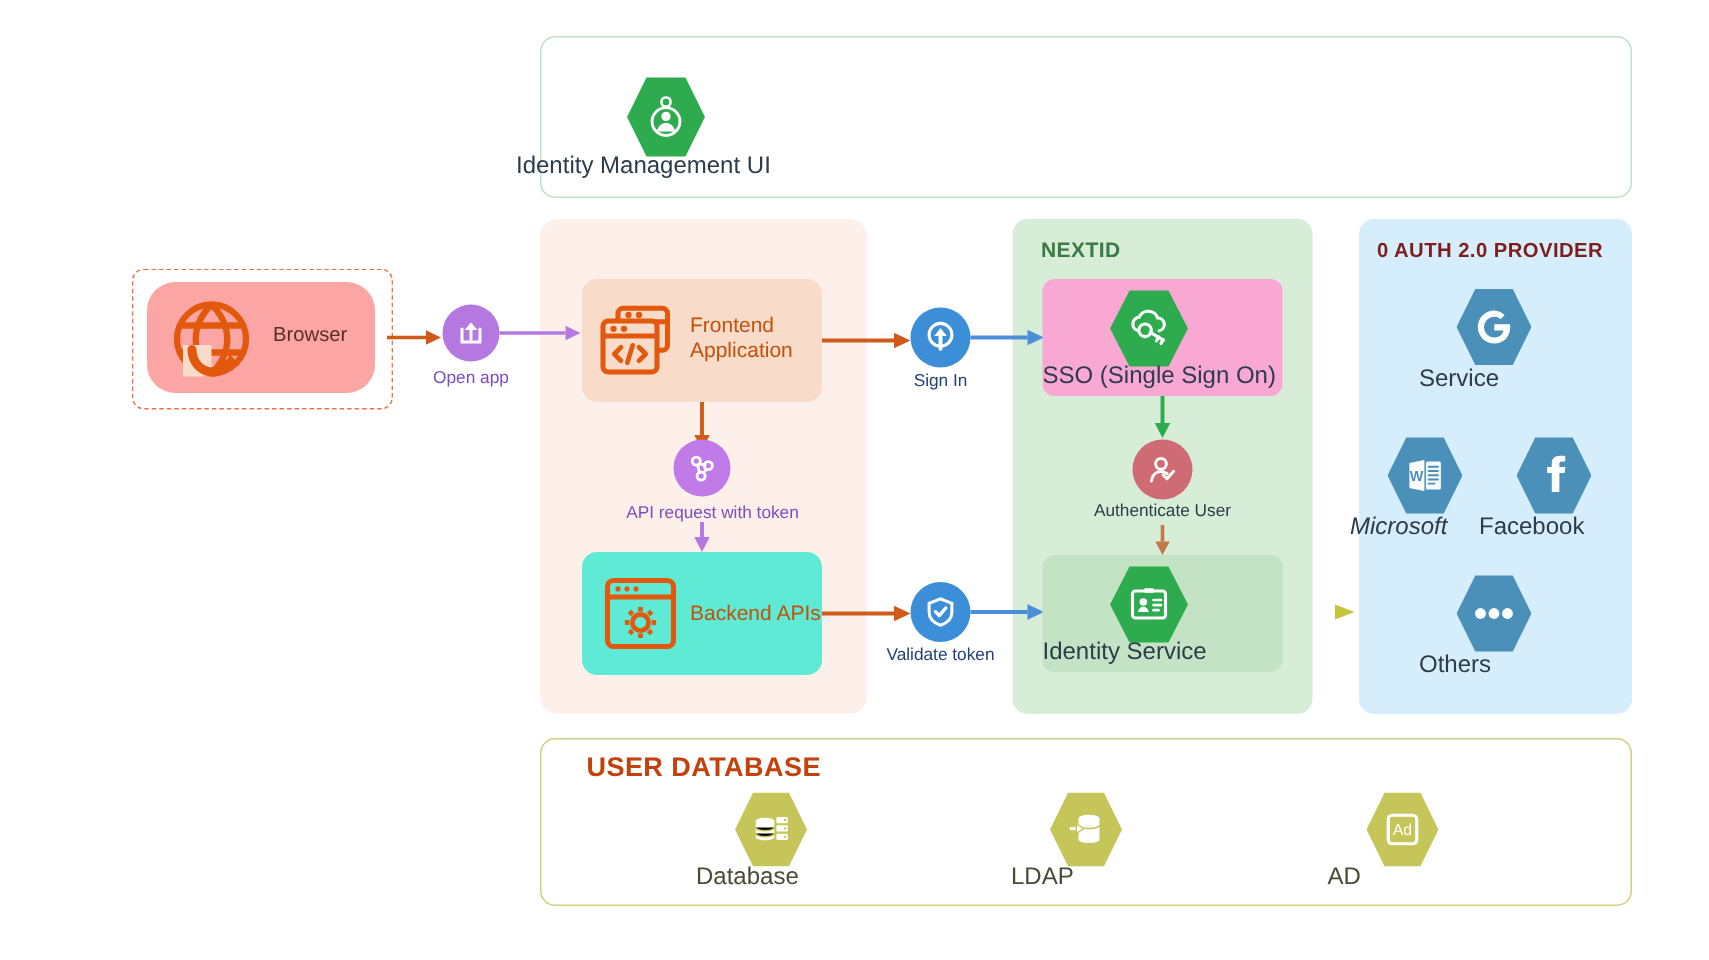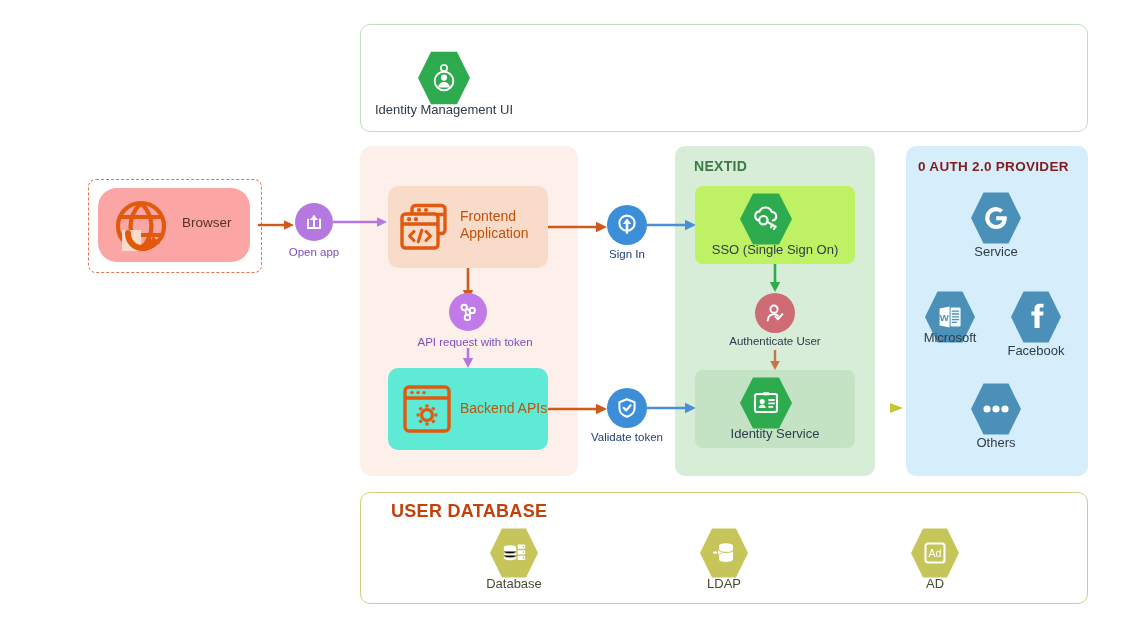--- a/index.html
+++ b/index.html
@@ -30,33 +30,33 @@
   
   #browser-wrap{left:88px;top:179px;width:172px;height:92px;
       border:1.4px dashed #e8734a;border-radius:8px;background:transparent;}
   #browser-card{left:98px;top:188px;width:152px;height:74px;
       background:#fca5a5;border-radius:19px;}
 
   
   .card{position:absolute;border-radius:10px;display:flex;align-items:center;}
   #card-frontend{left:388px;top:186px;width:160px;height:82px;background:#f9dbc9;}
   #card-backend{left:388px;top:368px;width:160px;height:82px;background:#5eead4;}
-  #card-sso{left:695px;top:186px;width:160px;height:78px;background:#bef264;border-radius:8px;}
+  #card-sso{left:695px;top:186px;width:160px;height:78px;background:#f9a8d4;border-radius:8px;}
   #card-idsvc{left:695px;top:370px;width:160px;height:78px;background:#c3e3c4;border-radius:8px;}
 
   .card-label{font-size:14px;line-height:1.22;color:#c1510c;}
 
   
   .circ{position:absolute;border-radius:50%;display:flex;align-items:center;justify-content:center;}
   .node-label{position:absolute;text-align:center;font-size:11.5px;white-space:nowrap;}
 
   
   .hex{position:absolute;display:flex;align-items:center;justify-content:center;
        clip-path:polygon(25% 3%,75% 3%,100% 50%,75% 97%,25% 97%,0% 50%);}
-  .hex-label{position:absolute;text-align:center;font-size:13px;white-space:nowrap;color:#2d3b4a;}
+  .hex-label{position:absolute;text-align:left;font-size:16px;white-space:nowrap;color:#2d3b4a;}
 
   
   .ln{position:absolute;}
   svg{overflow:visible;}
 </style>
 </head>
 <body>
 
 <div class="canvas">
 
@@ -282,21 +282,21 @@
   <div class="hex" style="left:925px;top:290px;width:50px;height:54px;background:#4a90b8;">
     <svg width="28" height="28" viewBox="0 0 28 28">
       <path d="M13.6 3.6 L3.6 5.6 v16.8 l10 2z" fill="#fff"></path>
       <rect x="14.6" y="4.6" width="10" height="18.8" rx="1" fill="#fff" opacity="0.95"></rect>
       <g stroke="#4a90b8" stroke-width="1.3" stroke-linecap="round">
         <path d="M16.4 8.2h6.2M16.4 11h6.2M16.4 13.8h6.2M16.4 16.6h6.2M16.4 19.4h4"></path>
       </g>
       <text x="8.4" y="17.6" font-family="Liberation Sans, sans-serif" font-size="9.6" font-weight="bold" fill="#4a90b8" text-anchor="middle">W</text>
     </svg>
   </div>
-  <div class="hex-label" style="left:900px;top:330px;width:100px;">Microsoft</div>
+  <div class="hex-label" style="left:900px;top:343px;width:100px;font-style:italic;">Microsoft</div>
 
   <div class="hex" style="left:1011px;top:290px;width:50px;height:54px;background:#4a90b8;">
     <svg width="28" height="30" viewBox="0 0 28 30">
       <path d="M17.6 9.4V7.2c0-1 0.3-1.6 1.8-1.6h2.1V1.8h-3.4c-4 0-5.6 2.1-5.6 5.2v2.4H9.4v4h3.1V26h5.1V13.4h3.5l0.5-4z" fill="#fff"></path>
     </svg>
   </div>
   <div class="hex-label" style="left:986px;top:343px;width:100px;">Facebook</div>
 
   <div class="hex" style="left:971px;top:382px;width:50px;height:54px;background:#4a90b8;">
     <svg width="30" height="12" viewBox="0 0 30 12">

